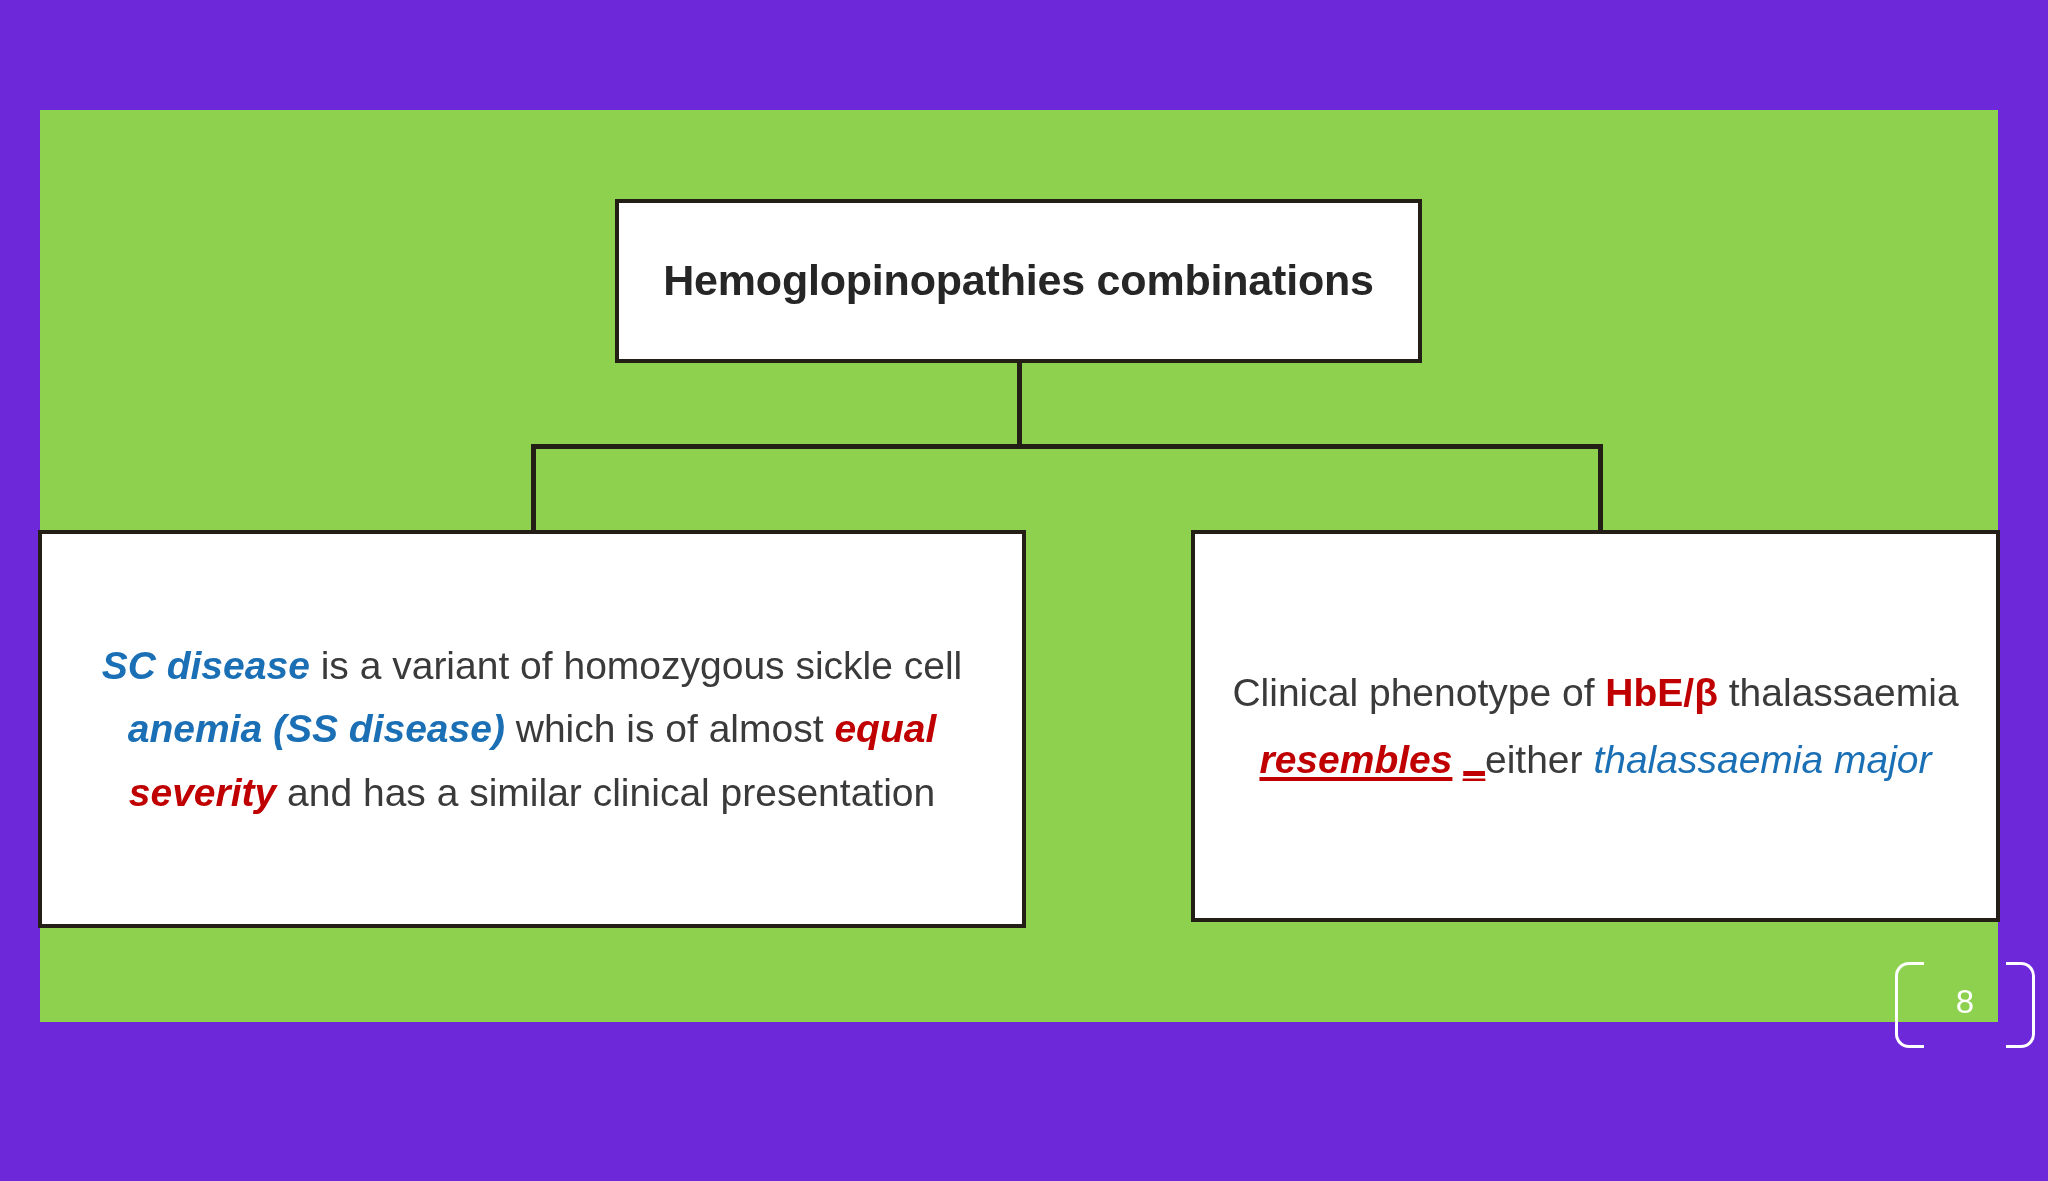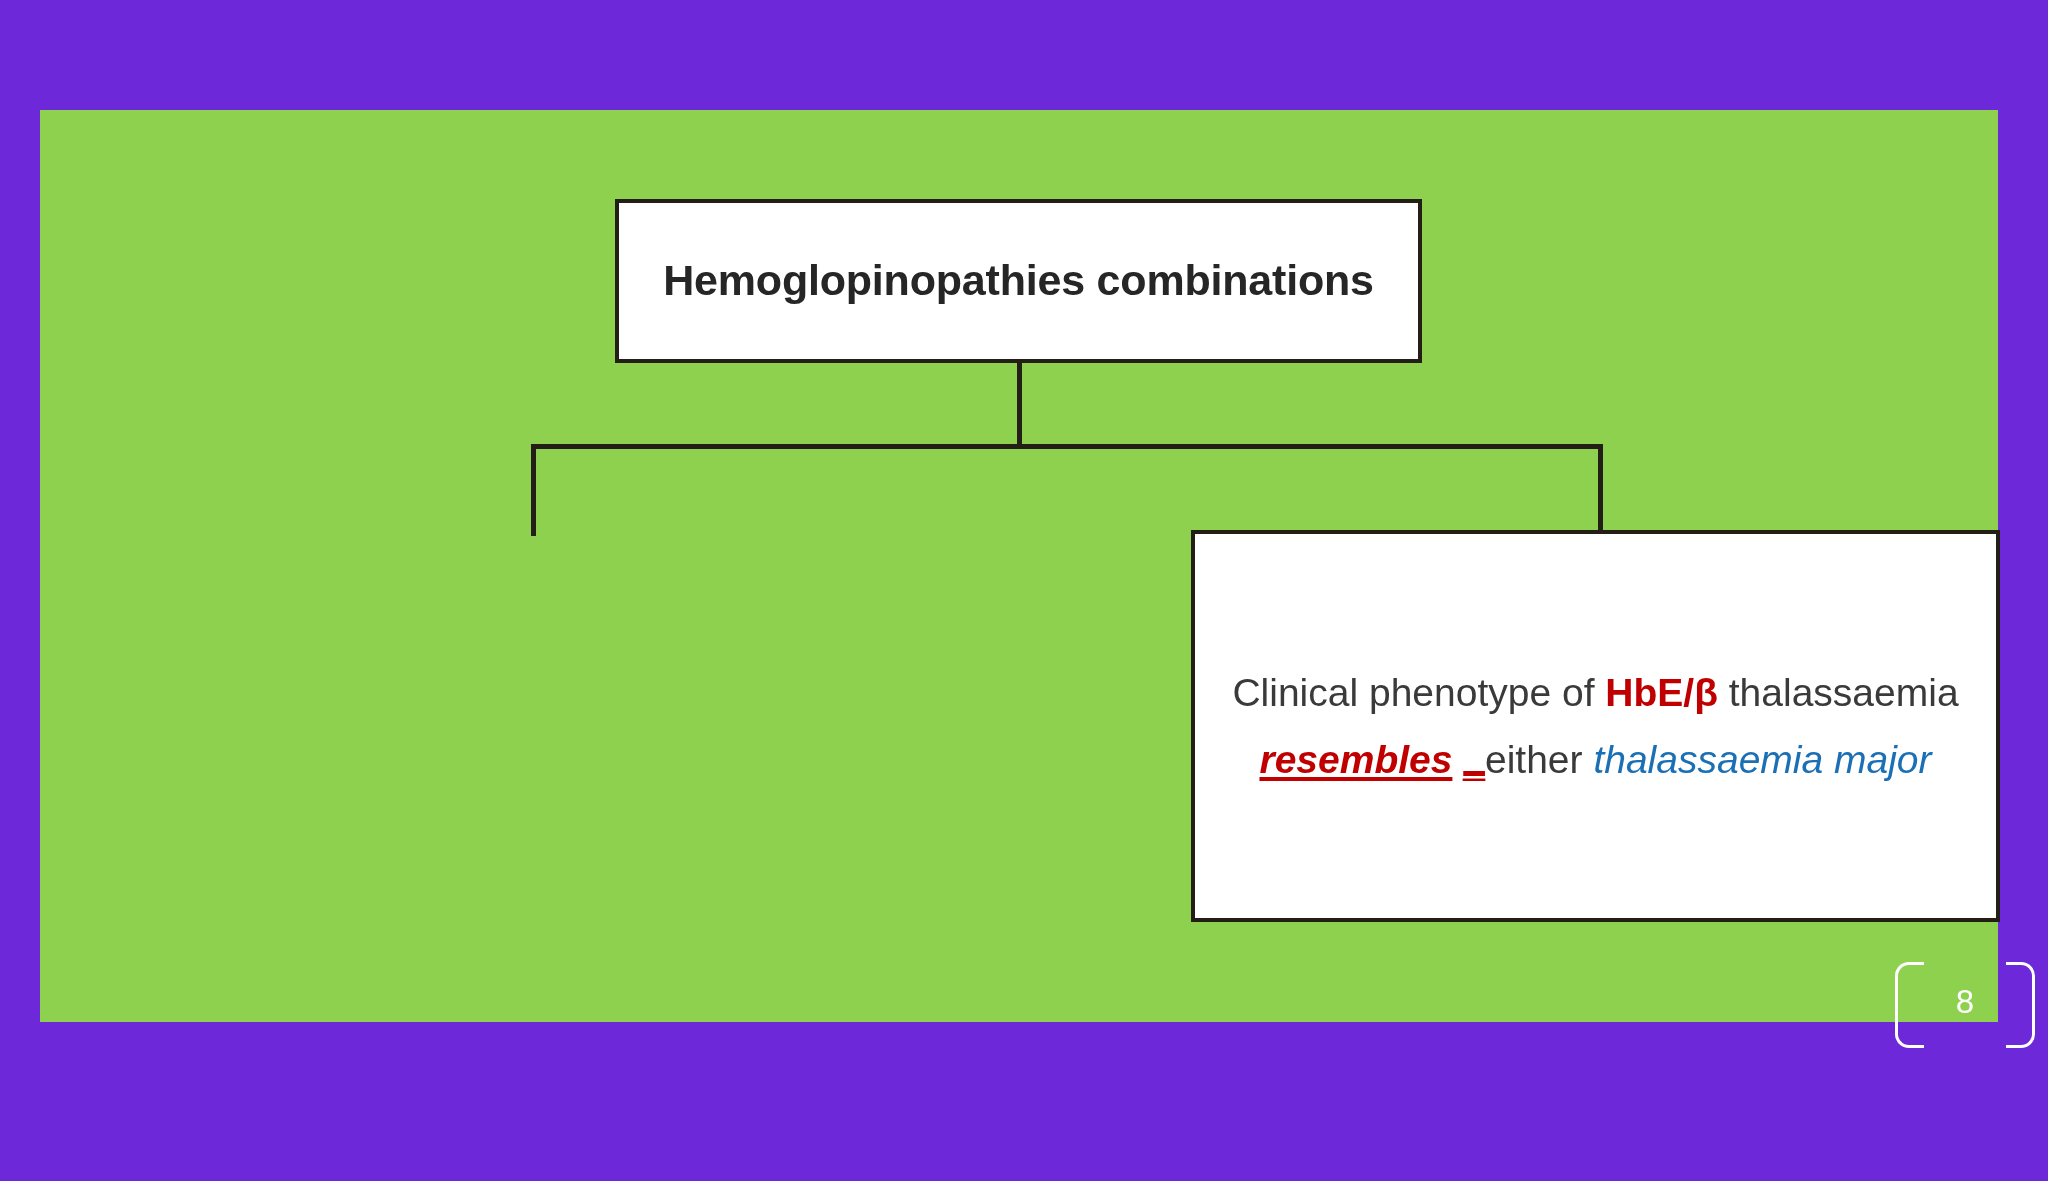--- a/index.html
+++ b/index.html
@@ -193,20 +193,25 @@
 
   <div class="connector" id="conn-stem"></div>
   <div class="connector" id="conn-cross"></div>
   <div class="connector" id="conn-drop-left"></div>
   <div class="connector" id="conn-drop-right"></div>
 
   <div class="node-box" id="title-box">
     <div id="title-text">Hemoglopinopathies combinations</div>
   </div>
 
+  <div class="node-box" id="left-box">
+    <div class="body-text">
+      <span class="em-blue">SC disease</span><span> is a variant of homozygous sickle cell </span><span class="em-blue">anemia (SS disease)</span><span> which is of almost </span><span class="em-red">equal severity</span><span> and has a similar clinical presentation</span>
+    </div>
+  </div>
 
   <div class="node-box" id="right-box">
     <div class="body-text">
       <span>Clinical phenotype of </span><span class="em-red-plain">HbE/β</span><span> thalassaemia </span><span class="em-red-ul">resembles</span><span> </span><span class="stray-mark">_</span><span>either </span><span class="em-blue-italic">thalassaemia major</span>
     </div>
   </div>
 
   <div id="page-number-group">
     <div class="bracket" id="bracket-left"></div>
     <div class="bracket" id="bracket-right"></div>

